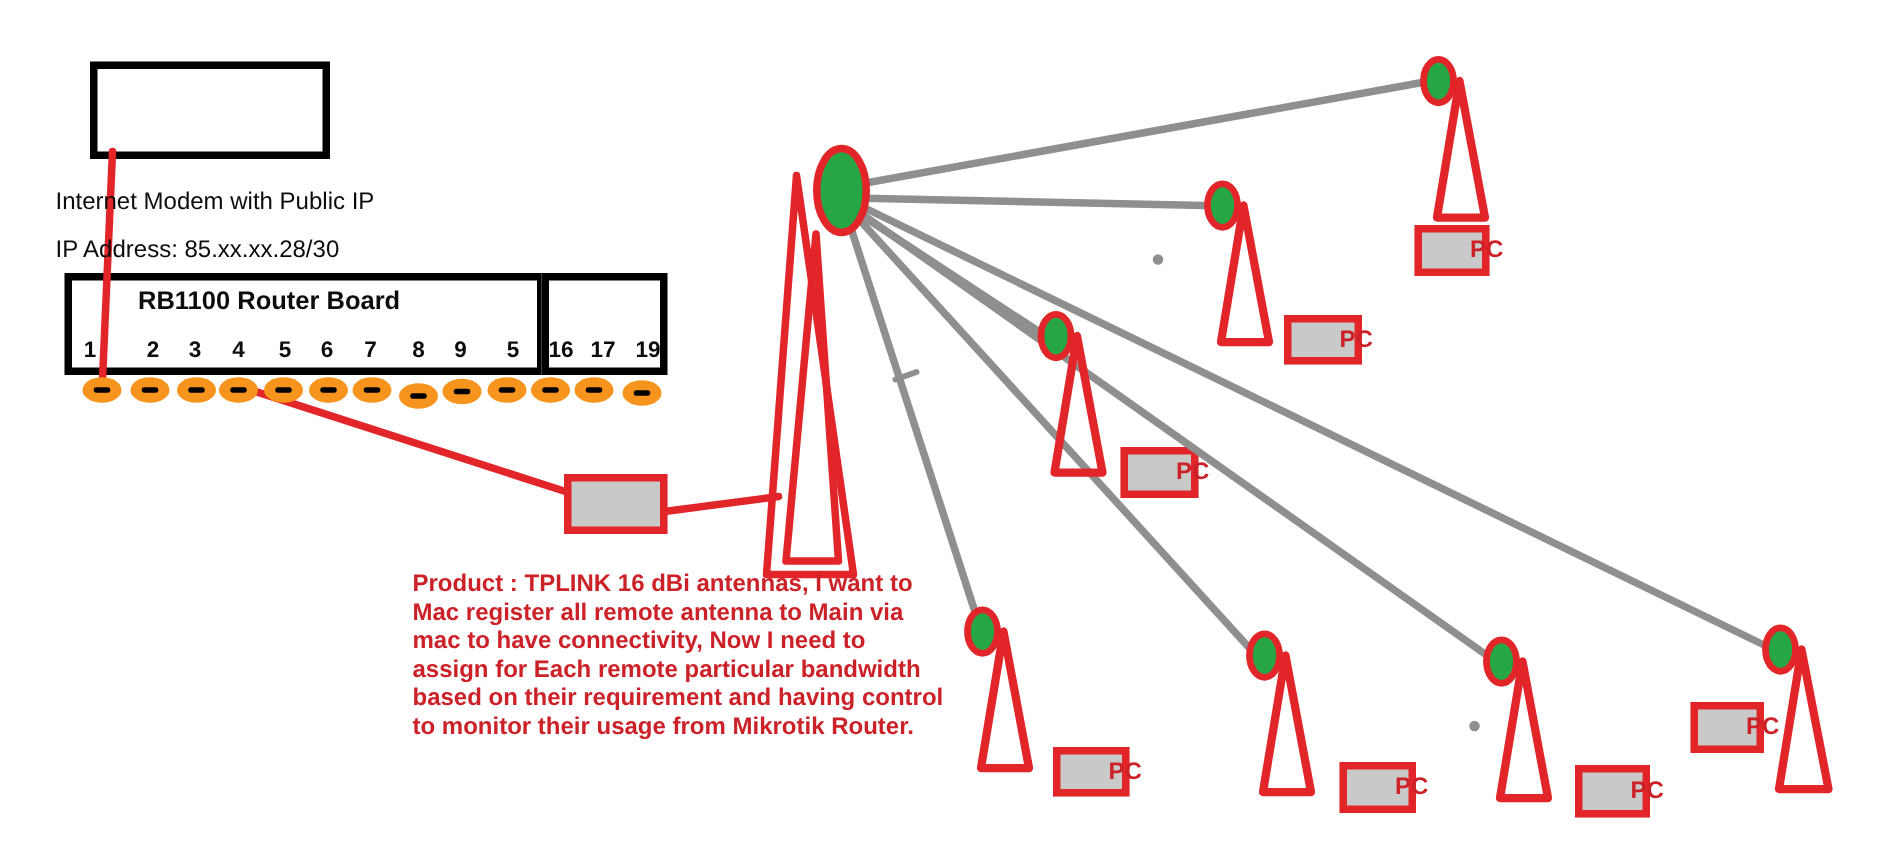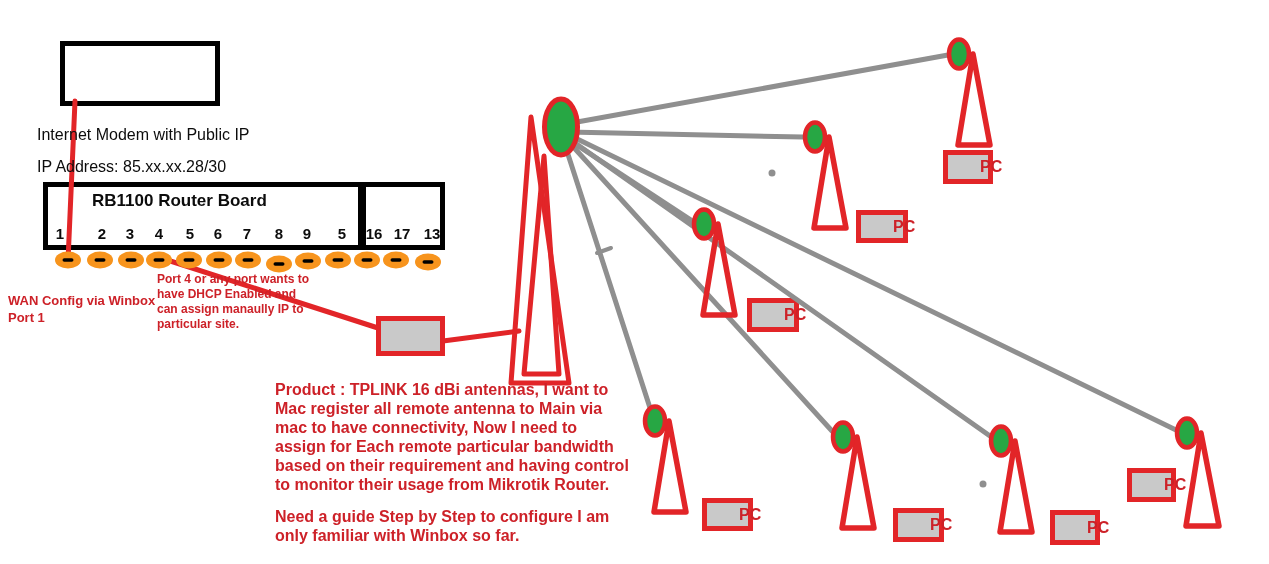--- a/index.html
+++ b/index.html
@@ -206,33 +206,25 @@
   <span class="port-num layer3" style="left:117px;top:225px;">3</span>
   <span class="port-num layer3" style="left:146px;top:225px;">4</span>
   <span class="port-num layer3" style="left:177px;top:225px;">5</span>
   <span class="port-num layer3" style="left:205px;top:225px;">6</span>
   <span class="port-num layer3" style="left:234px;top:225px;">7</span>
   <span class="port-num layer3" style="left:266px;top:225px;">8</span>
   <span class="port-num layer3" style="left:294px;top:225px;">9</span>
   <span class="port-num layer3" style="left:329px;top:225px;">5</span>
   <span class="port-num layer3" style="left:361px;top:225px;">16</span>
   <span class="port-num layer3" style="left:389px;top:225px;">17</span>
-  <span class="port-num layer3" style="left:419px;top:225px;">13</span>
-
-  <div class="rednote small layer3" style="left:8px;top:292px;">WAN Config via Winbox
- Port 1</div>
-
-  <div class="rednote tiny layer3" style="left:157px;top:272px;">Port 4 or any port wants to
-have DHCP Enabled and
-can assign manaully IP to
-particular site.</div>
+  <span class="port-num layer3" style="left:419px;top:225px;">19</span>
+
+
 
   <div class="rednote big layer3" style="left:275px;top:380px;">Product : TPLINK 16 dBi antennas, I want to
 Mac register all remote antenna to Main via
 mac to have connectivity, Now I need to
 assign for Each remote particular bandwidth
 based on their requirement and having control
 to monitor their usage from Mikrotik Router.</div>
 
-  <div class="rednote big layer3" style="left:275px;top:507px;">Need a guide Step by Step to configure I am
-only familiar with Winbox so far.</div>
 
 </div>
 
 </body></html>

